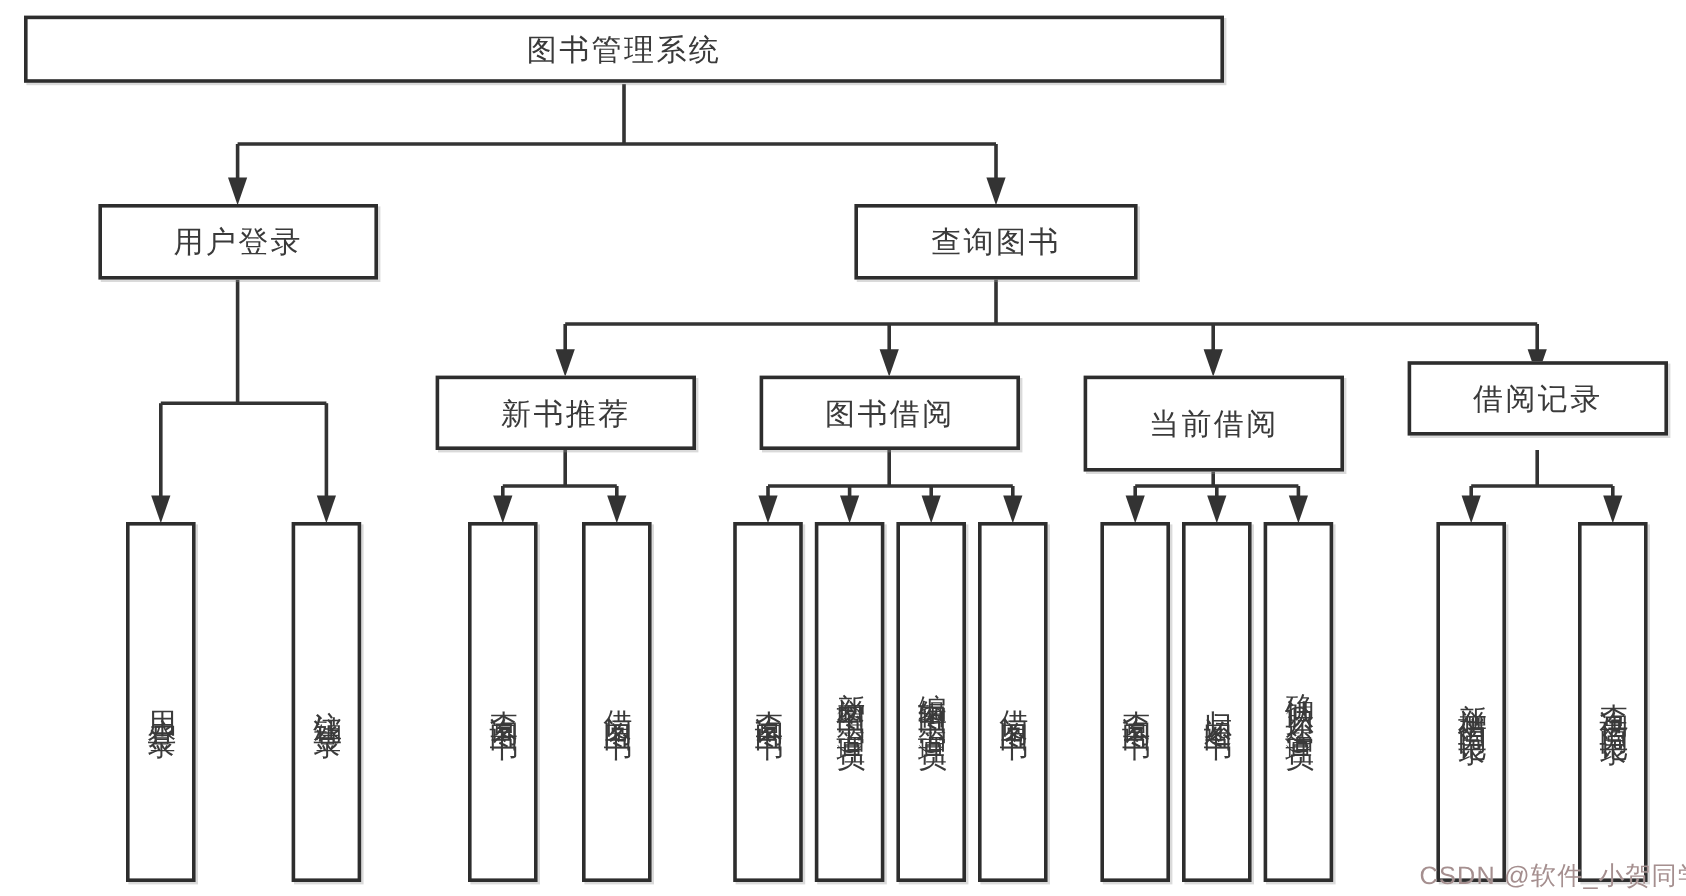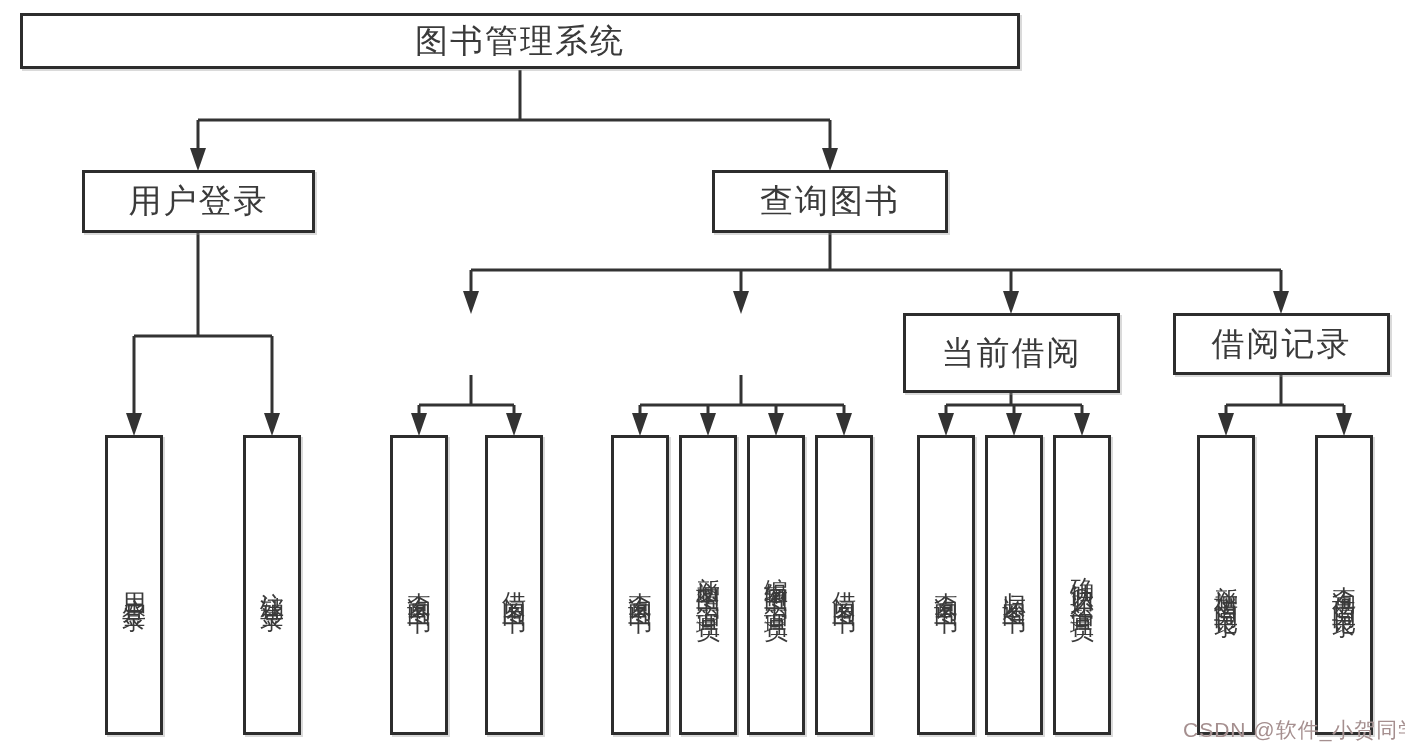--- a/index.html
+++ b/index.html
@@ -15,21 +15,21 @@
     position:absolute;
     box-sizing:border-box;
     background:#ffffff;
     border:3px solid #2d2d2d;
     box-shadow:2px 2px 0 rgba(150,150,150,.35);
     display:flex;align-items:center;justify-content:center;
     color:#3a3a3a;
     z-index:2;
     text-align:center;
   }
-  .h-node{font-size:33px;letter-spacing:2px;white-space:nowrap;}
+  .h-node{font-size:25px;letter-spacing:2px;white-space:nowrap;}
   .v-node{
     writing-mode:vertical-rl;
     font-size:24px;
     letter-spacing:6px;
     line-height:1;
   }
   .watermark{
     position:absolute;
     left:1183px;top:716px;
     z-index:3;
@@ -111,22 +111,24 @@
       <path d="M1226 436 l-8 -23 h16 z"></path>
       <path d="M1344 436 l-8 -23 h16 z"></path>
     </g>
   </svg>
 
   <div class="node h-node" style="left:20px;top:13px;width:1000px;height:56px;">图书管理系统</div>
 
   <div class="node h-node" style="left:82px;top:170px;width:233px;height:63px;">用户登录</div>
   <div class="node h-node" style="left:712px;top:170px;width:236px;height:63px;">查询图书</div>
 
+  <div class="node h-node" style="left:363px;top:313px;width:217px;height:62px;">新书推荐</div>
+  <div class="node h-node" style="left:633px;top:313px;width:217px;height:62px;">图书借阅</div>
   <div class="node h-node" style="left:903px;top:313px;width:217px;height:80px;">当前借阅</div>
-  <div class="node h-node" style="left:1173px;top:313px;width:217px;height:62px;">借阅记录</div>
+  <div class="node h-node" style="left:1173px;top:301px;width:217px;height:62px;">借阅记录</div>
 
   <div class="node v-node" style="left:105px;top:435px;width:58px;height:300px;">用户登录</div>
   <div class="node v-node" style="left:243px;top:435px;width:58px;height:300px;">注销登录</div>
 
   <div class="node v-node" style="left:390px;top:435px;width:58px;height:300px;">查询图书</div>
   <div class="node v-node" style="left:485px;top:435px;width:58px;height:300px;">借阅图书</div>
 
   <div class="node v-node" style="left:611px;top:435px;width:58px;height:300px;">查询图书</div>
   <div class="node v-node" style="left:679px;top:435px;width:58px;height:300px;">新增图书（管理员）</div>
   <div class="node v-node" style="left:747px;top:435px;width:58px;height:300px;">编辑图书（管理员）</div>

